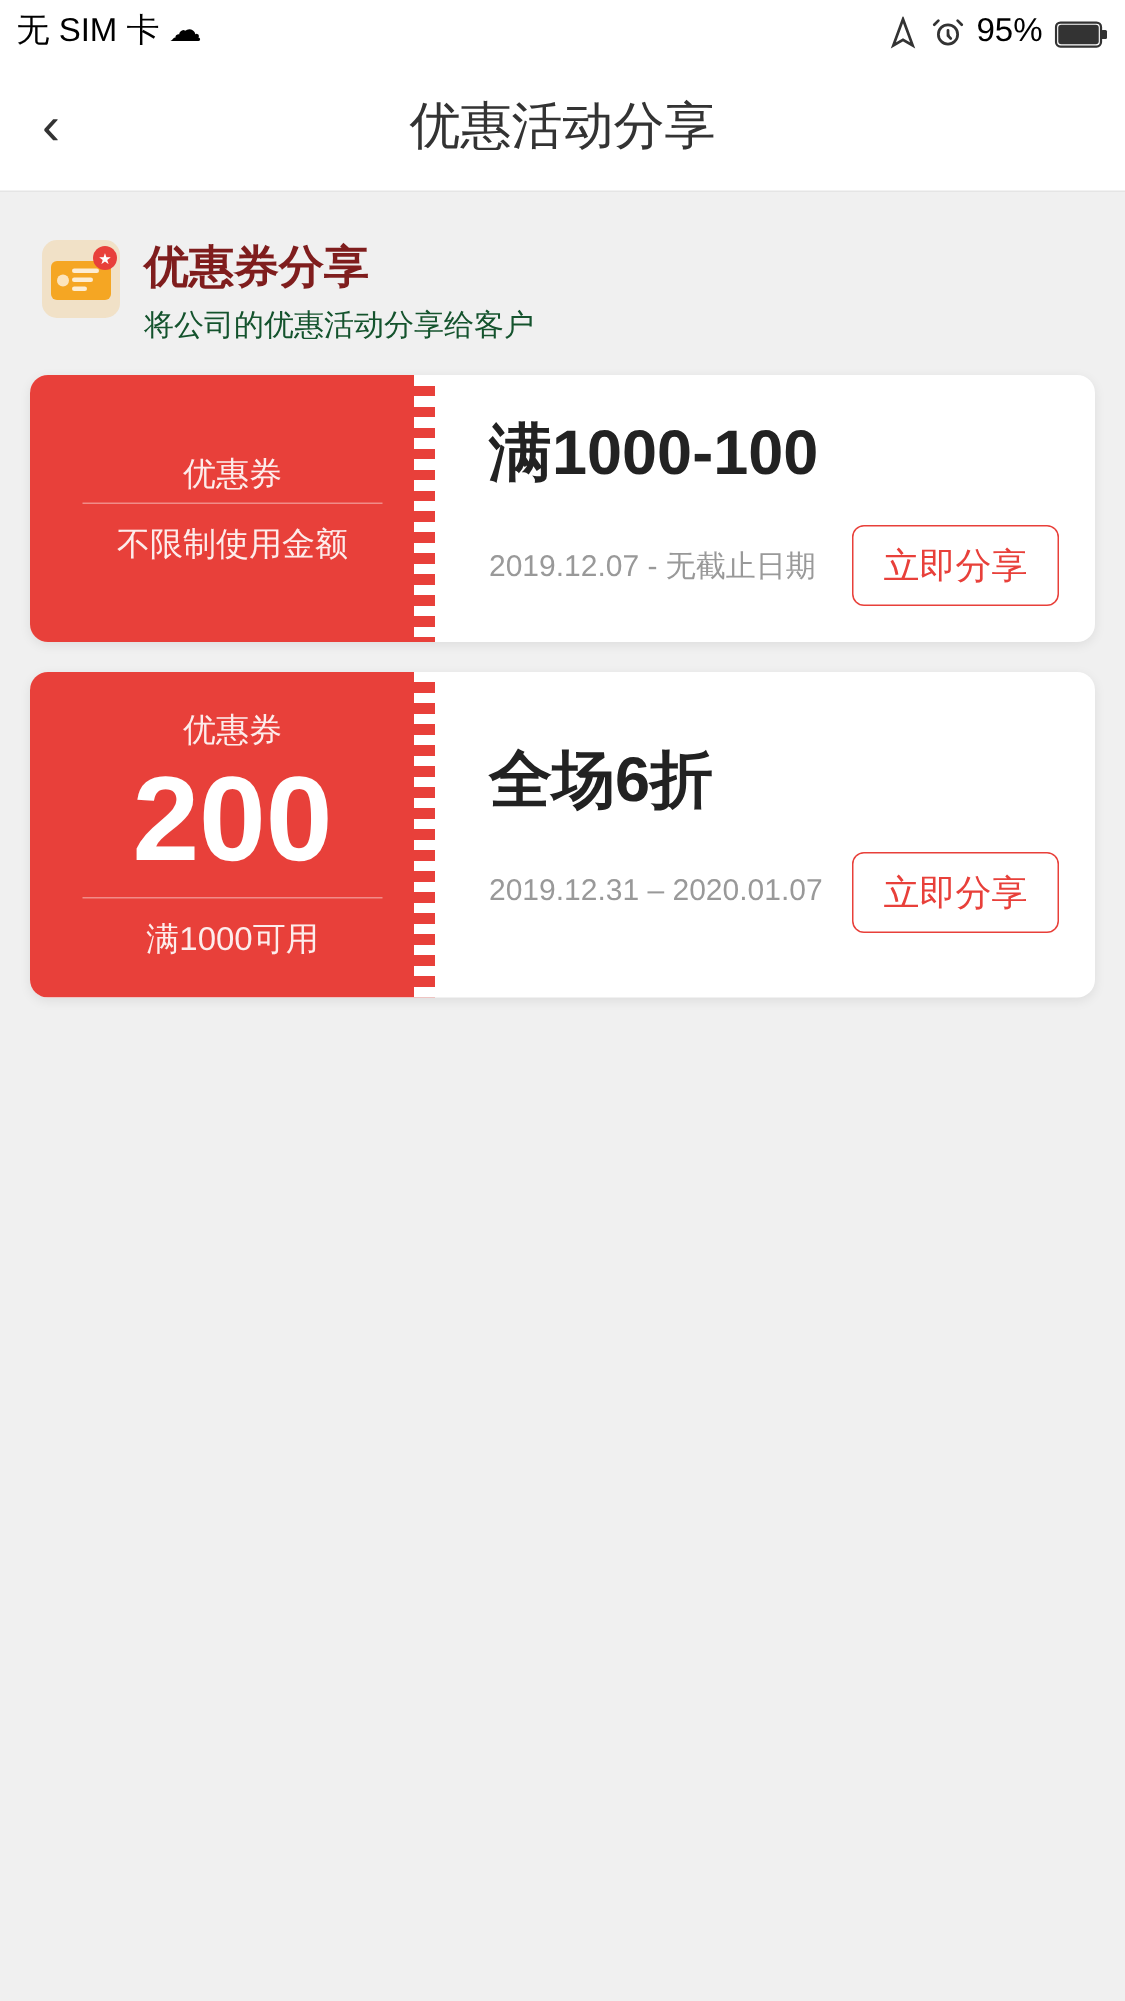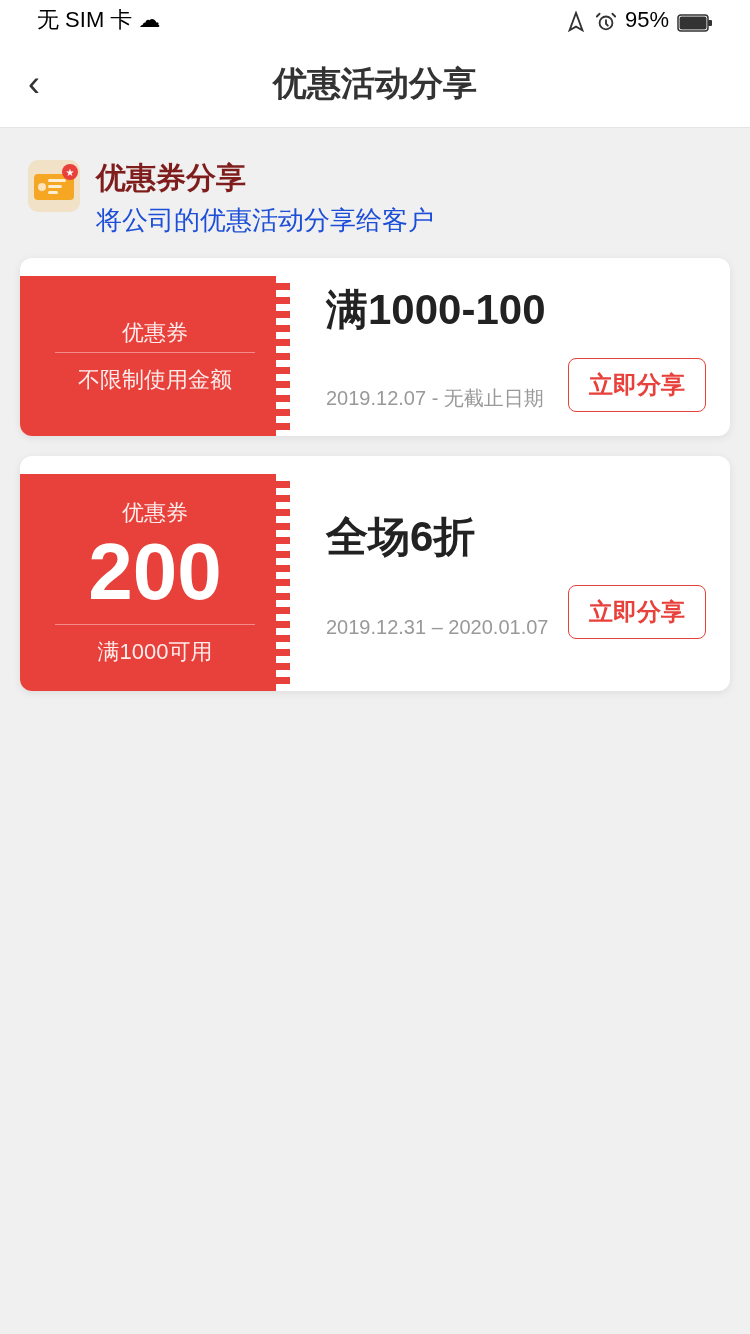--- a/index.html
+++ b/index.html
@@ -13,21 +13,21 @@
     }
 
     
     .status-bar {
       width: 750px;
       height: 40px;
       background: #fff;
       display: flex;
       align-items: center;
       justify-content: space-between;
-      padding: 0 37px;
+      padding: 0 11px;
       font-size: 24px;
       font-weight: 500;
     }
     .status-left {
       display: flex;
       align-items: center;
       gap: 8px;
       font-size: 22px;
     }
     .status-center {
@@ -57,21 +57,21 @@
     }
     .nav-back {
       position: absolute;
       left: 28px;
       font-size: 36px;
       color: #333;
       cursor: pointer;
     }
     .nav-title {
       font-size: 34px;
-      font-weight: 700;
+      font-weight: 400;
       color: #333;
     }
 
     
     .section-header {
       width: 750px;
       background: #f0f0f0;
       padding: 30px 28px 20px;
       display: flex;
       align-items: flex-start;
@@ -83,22 +83,22 @@
       flex-shrink: 0;
       margin-top: 2px;
     }
     .section-text-group {}
     .section-title {
       font-size: 30px;
       font-weight: 600;
       color: #7f1d1d;
     }
     .section-subtitle {
-      font-size: 26px;
-      color: #1d4ed8;
+      font-size: 20px;
+      color: #14532d;
       margin-top: 4px;
     }
 
     
     .coupon-list {
       background: #f0f0f0;
       padding: 0 0 40px;
     }
 
     
@@ -117,21 +117,20 @@
     .coupon-left {
       width: 270px;
       background: #e8403a;
       flex-shrink: 0;
       display: flex;
       flex-direction: column;
       align-items: center;
       justify-content: center;
       padding: 24px 16px;
       position: relative;
-      margin-top: 18px;
     }
     
     .coupon-left::after {
       content: '';
       position: absolute;
       right: -14px;
       top: 0;
       width: 28px;
       height: 100%;
       background: repeating-linear-gradient(
@@ -176,40 +175,39 @@
       padding: 24px 24px 24px 36px;
     }
     .coupon-name {
       font-size: 42px;
       font-weight: 700;
       color: #222;
       margin-bottom: 20px;
     }
     .coupon-bottom-row {
       display: flex;
-      align-items: flex-end;
+      align-items: center;
       justify-content: space-between;
       gap: 10px;
     }
     .coupon-date {
       font-size: 20px;
       color: #999;
       flex: 1;
     }
     .share-btn {
       border: 1.5px solid #e8403a;
       border-radius: 8px;
       padding: 10px 20px;
       font-size: 24px;
       color: #e8403a;
       background: #fff;
       cursor: pointer;
       white-space: nowrap;
       flex-shrink: 0;
-      font-weight: bold;
     }
 
     
     .bottom-area {
       width: 750px;
       flex: 1;
       background: #f0f0f0;
       min-height: 560px;
     }
   </style>

